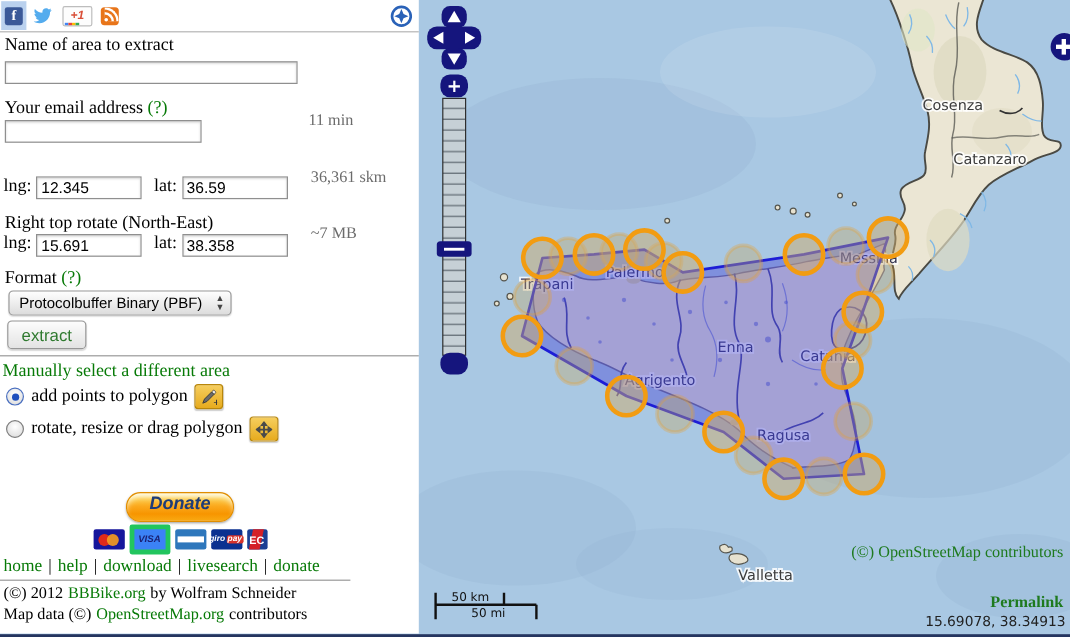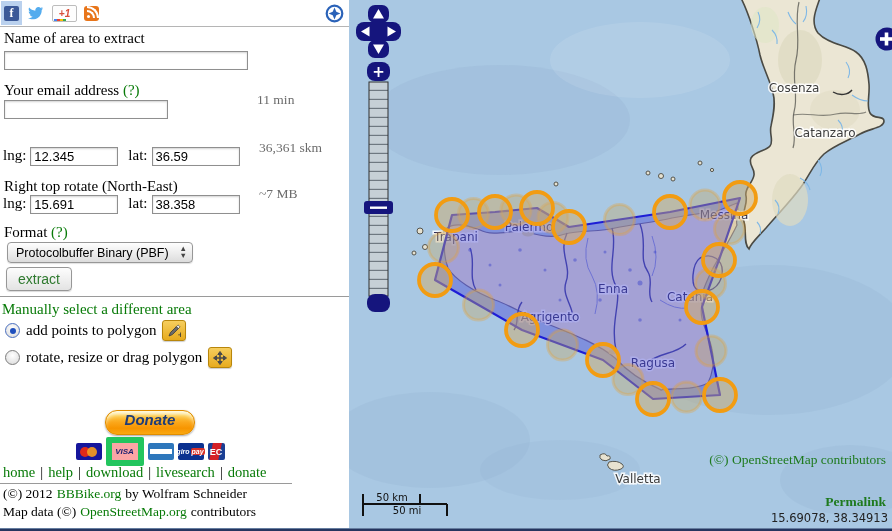--- a/index.html
+++ b/index.html
@@ -40,21 +40,21 @@
   .radio{width:13px;height:13px;border-radius:50%;border:1px solid #7d7d7d;background:radial-gradient(circle at 50% 35%,#fff,#d8d8d8);position:relative;cursor:pointer;flex:none;}
   .radio.checked{border-color:#4a6fbf;}
   .radio.checked::after{content:"";position:absolute;left:3.5px;top:3.5px;width:6px;height:6px;border-radius:50%;background:#1e4fbd;}
   .toolbtn{width:22px;height:19px;border:1px solid #b8860b;border-radius:3px;background:linear-gradient(180deg,#f6ce5e,#e7ab1e);display:inline-flex;align-items:center;justify-content:center;cursor:pointer;box-shadow:0 1px 1px rgba(0,0,0,.2);}
   #donate-wrap{position:absolute;left:0;top:410px;width:300px;text-align:center;}
   #donate-btn{display:inline-block;width:88px;height:23px;line-height:22px;border:1px solid #e08d00;border-radius:12px;background:linear-gradient(180deg,#fdeab6 0%,#fcc945 20%,#fba81c 48%,#f79500 75%,#f9a911 100%);box-shadow:0 1px 2px rgba(0,0,0,.35), inset 0 5px 5px -2px rgba(255,255,235,.9);font:bold italic 15px "Liberation Sans",sans-serif;color:#1e3c78;cursor:pointer;}
   #cards{position:absolute;left:0;top:437px;width:300px;display:flex;justify-content:center;align-items:center;gap:4px;}
   .card{width:26px;height:17px;border-radius:2px;position:relative;flex:none;font-family:"Liberation Sans",sans-serif;}
   #card-mc{background:#16169c;}
   #card-mc i{position:absolute;top:3.5px;width:10px;height:10px;border-radius:50%;}
-  #card-visa{background:#fca5a5;border:6px solid #22c55e;display:flex;align-items:center;justify-content:center;font:bold italic 8px "Liberation Sans",sans-serif;color:#1a1f71;}
+  #card-visa{background:#3b82f6;border:4px solid #22c55e;display:flex;align-items:center;justify-content:center;font:bold italic 8px "Liberation Sans",sans-serif;color:#1a1f71;}
   #card-amex{background:#2e77bc;}
   #card-amex i{position:absolute;left:2px;right:2px;top:6px;height:5px;background:#fff;display:block;}
   #card-giro{background:#0b3190;display:flex;align-items:center;justify-content:center;gap:1px;}
   #card-giro .g{font:bold italic 7px "Liberation Sans",sans-serif;color:#fff;}
   #card-giro .p{font:bold italic 7px "Liberation Sans",sans-serif;color:#fff;background:#d7322a;border-radius:2px;padding:0 1px;}
   #card-ec{background:#1b3f94;overflow:hidden;display:flex;align-items:center;justify-content:center;}
   #card-ec i{position:absolute;left:3px;top:-2px;width:9px;height:22px;background:#d42027;transform:skewX(-12deg);}
   #card-ec span{position:relative;color:#fff;font:bold 9px "Liberation Sans",sans-serif;}
   #links-row{position:absolute;left:3px;top:464px;font-size:14.5px;display:flex;gap:5px;white-space:nowrap;}
   #copy1,#copy2{position:absolute;left:3px;font-size:13.5px;display:flex;gap:4px;white-space:nowrap;}

